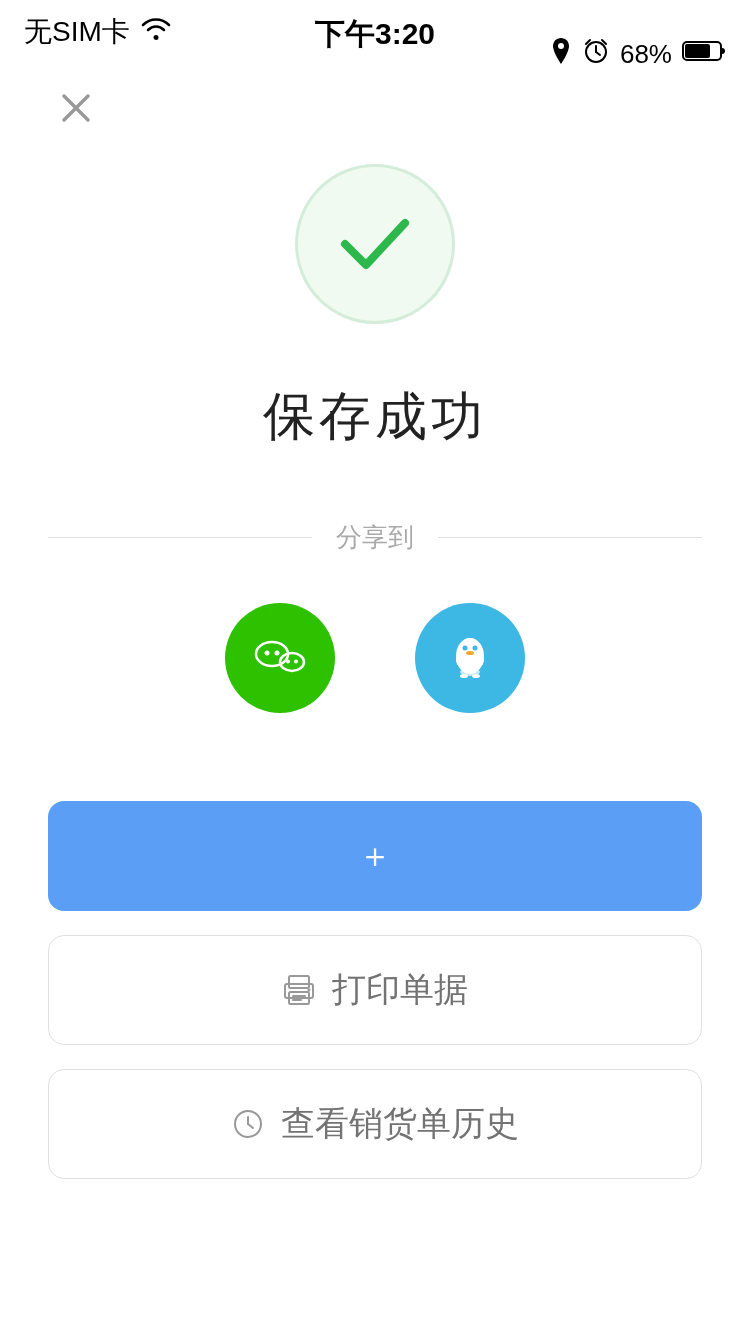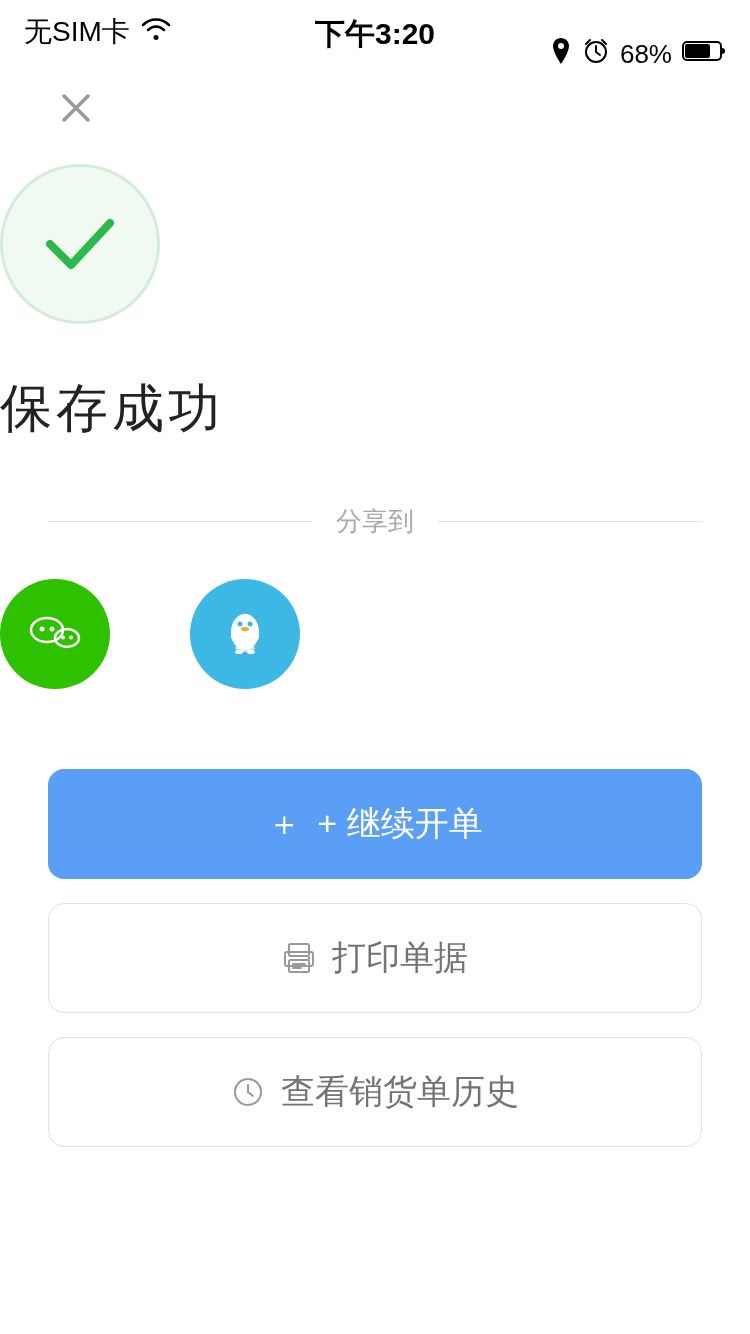--- a/index.html
+++ b/index.html
@@ -62,22 +62,23 @@
     }
     .close-btn svg {
       width: 36px;
       height: 36px;
     }
 
     
     .main-content {
       display: flex;
       flex-direction: column;
-      align-items: flex-start;
+      align-items: center;
       padding-top: 100px;
+      gap: 8px;
     }
 
     
     .success-circle {
       width: 160px;
       height: 160px;
       border-radius: 50%;
       background: #f0faf0;
       border: 3px solid #d4edda;
       display: flex;
@@ -272,21 +273,20 @@
         <ellipse cx="32" cy="46" rx="10" ry="4" fill="white" opacity="0.7"></ellipse>
         <ellipse cx="26" cy="50" rx="4" ry="2" fill="white"></ellipse>
         <ellipse cx="38" cy="50" rx="4" ry="2" fill="white"></ellipse>
       </svg>
     </div>
   </div>
 
   <div class="action-buttons">
     <button class="action-btn action-btn-primary">
       <span class="btn-icon">＋</span>
-      <span>+ 继续开单</span>
     </button>
     <button class="action-btn action-btn-secondary">
       <span class="btn-icon">
         <svg width="34" height="34" viewBox="0 0 34 34" fill="none">
           <rect x="7" y="3" width="20" height="12" rx="1.5" stroke="#999" stroke-width="2" fill="none"></rect>
           <rect x="7" y="19" width="20" height="12" rx="1.5" stroke="#999" stroke-width="2" fill="none"></rect>
           <rect x="3" y="11" width="28" height="14" rx="2" stroke="#999" stroke-width="2" fill="none"></rect>
           <rect x="10" y="22" width="14" height="2" rx="1" fill="#999"></rect>
           <rect x="10" y="26" width="10" height="2" rx="1" fill="#999"></rect>
           <circle cx="27" cy="17" r="1.5" fill="#999"></circle>

